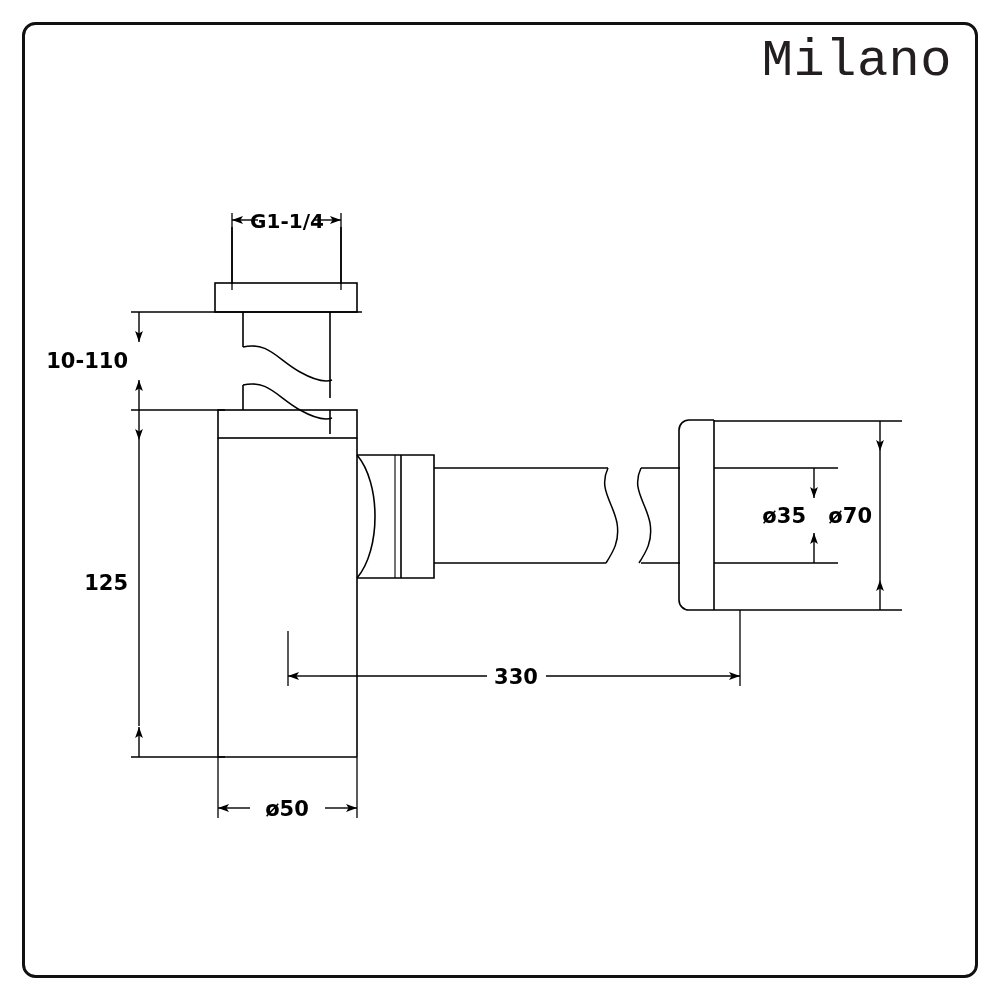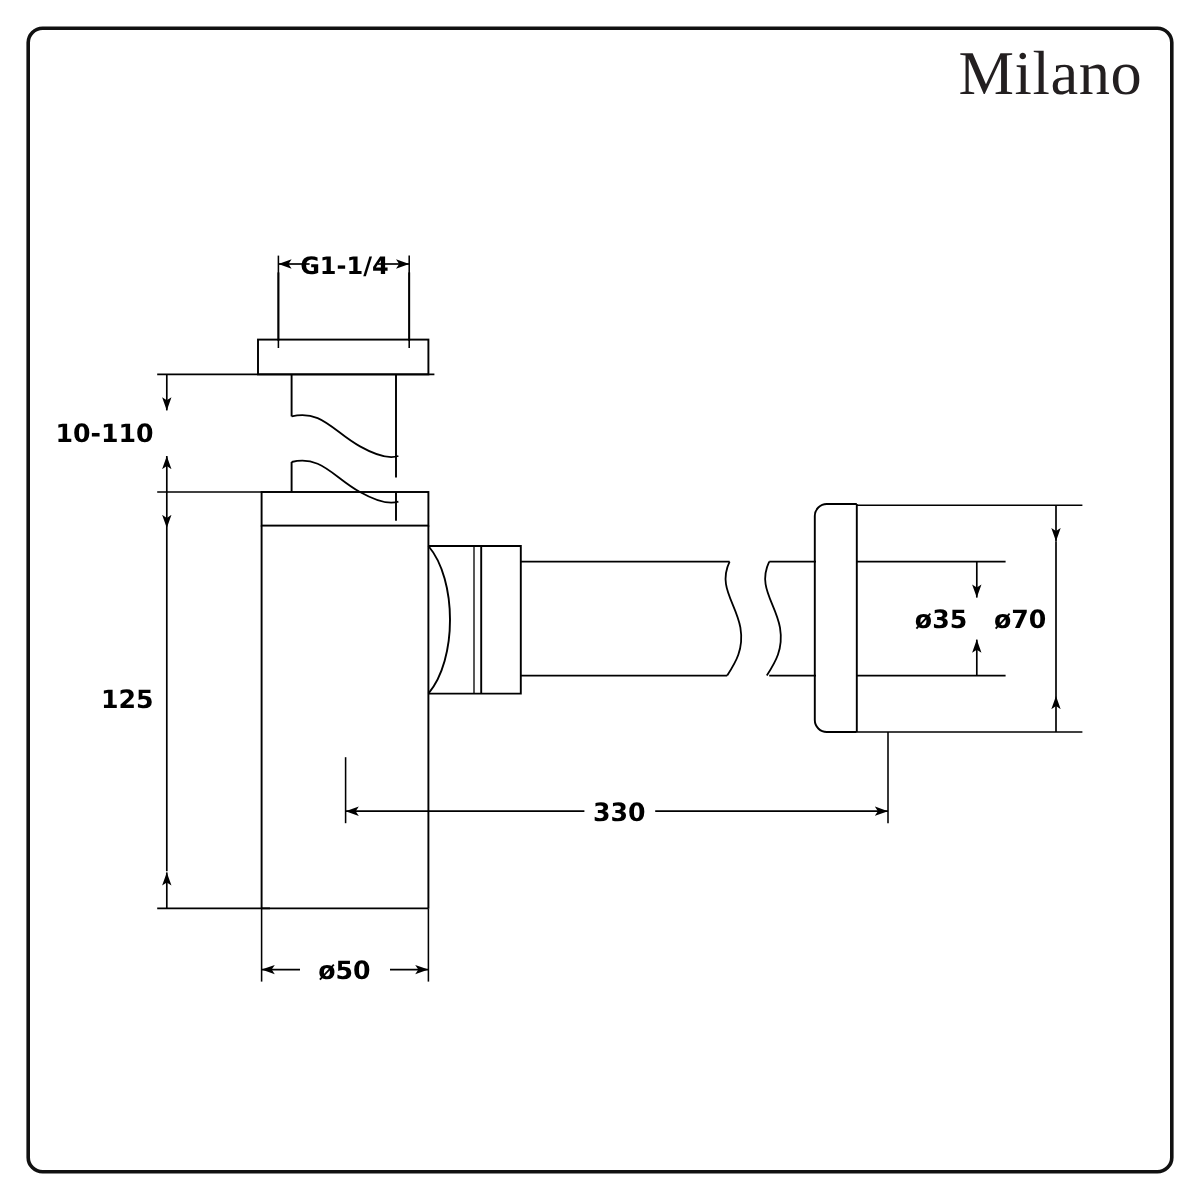--- a/index.html
+++ b/index.html
@@ -25,21 +25,21 @@
     top: 0;
     left: 0;
     width: 1000px;
     height: 1000px;
     display: block;
   }
   .brand-wordmark {
     position: absolute;
     right: 48px;
     top: 36px;
-    font-family: Liberation Serif, serif;
+    font-family: Liberation Mono, monospace;
     font-size: 52px;
     font-weight: 300;
     letter-spacing: 0.5px;
     color: #231f20;
     line-height: 1;
     white-space: nowrap;
   }
   text.dim-label {
     font-family: "DejaVu Sans", sans-serif;
     font-size: 21px;

